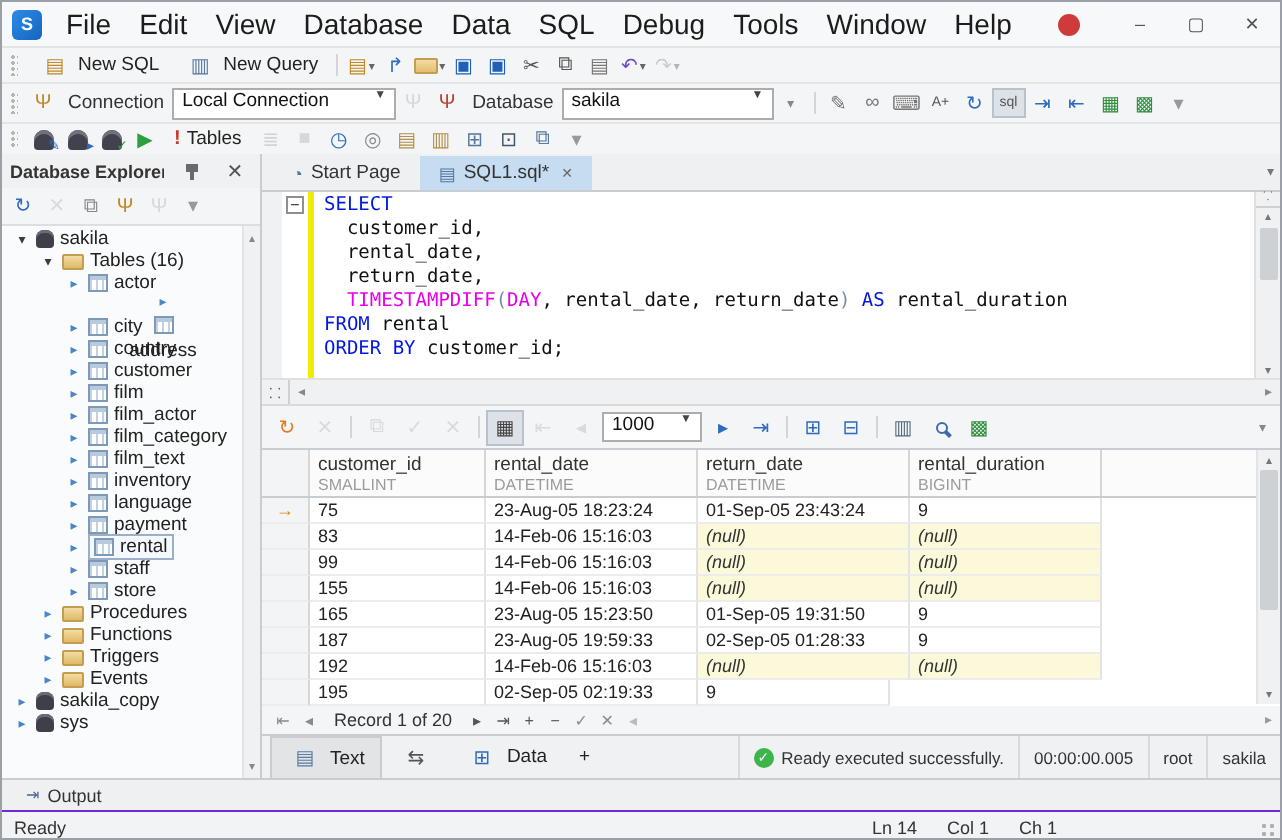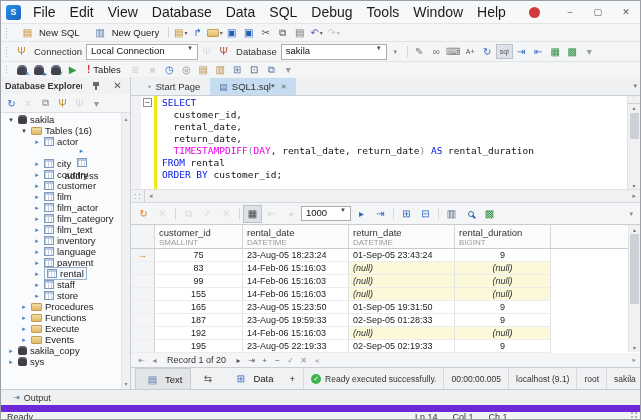--- a/index.html
+++ b/index.html
@@ -81,41 +81,41 @@
   .gh{border-right:1px solid #d6d6d6;padding:2px 4px;display:flex;flex-direction:column}
   .gh .n{font-size:9.5px;color:#333}
   .gh .ty{font-size:8px;color:#9b9b9b}
   .rowhdr{width:24px;border-right:1px solid #d6d6d6;background:#f3f4f5;border-bottom:1px solid #ececec;display:flex;align-items:center;justify-content:center;flex:none}
   .ghead .rowhdr{border-bottom:none;background:#f3f4f5}
   .w1{width:88px}.w2{width:106px}.w3{width:106px}.w4{width:96px}
   .fill{flex:1;border-right:none!important;border-bottom:none!important}
   .gbody{flex:1}
   .gr{display:flex;height:13px}
   .gc{border-right:1px solid #e3e3e3;border-bottom:1px solid #ececec;padding:0 4px;font-size:9px;line-height:12px;white-space:nowrap;overflow:hidden;background:#fff}
-  .gc.r{text-align:center}
+  .gc.r{text-align:left}
   .gc.nul{background:#fbf9da;font-style:italic;color:#333}
   .curarrow{color:#e0821e;font-size:9px;font-weight:bold}
   .gvs{position:absolute;right:0;top:0;bottom:0;width:12px;background:#f0f1f3;border-left:1px solid #e2e4e6;display:flex;flex-direction:column;align-items:center;font-size:6px;color:#777;padding:1px 0}
   .recnav{height:15px;display:flex;align-items:center;background:#f4f5f6;border-top:1px solid #d8dadd;font-size:8px;color:#666;padding:0 4px;gap:2px}
   .recnav .tbi{min-width:13px;height:13px;font-size:8px}
   .reclabel{font-size:9px;color:#333;margin:0 4px;white-space:nowrap}
   .navend{margin-left:auto;color:#999;font-size:7px}
   
   .docbottom{height:22px;display:flex;align-items:center;background:#f0f1f3;border-top:1px solid #c9cdd2;padding-left:4px}
   .btab{display:flex;align-items:center;gap:4px;height:21px;padding:0 8px;font-size:9.5px;color:#222;white-space:nowrap}
   .btab.active{background:#e2e4e6;border:1px solid #c9cdd2;border-bottom:none}
   .stat{display:flex;align-items:center;margin-left:auto;height:100%}
   .sseg{display:flex;align-items:center;gap:4px;padding:0 7px;border-left:1px solid #d8dadd;font-size:8.5px;color:#333;height:100%;white-space:nowrap}
   .okdot{width:10px;height:10px;border-radius:50%;background:#3db54a;color:#fff;font-size:7px;display:flex;align-items:center;justify-content:center;flex:none}
   
   .outputstrip{height:16px;background:#eef0f2;border-top:1px solid #c9cdd2;display:flex;align-items:center;padding-left:4px}
   .otab{display:flex;align-items:center;gap:4px;padding:0 8px;font-size:9px;color:#333;height:100%}
   .oic{color:#4a6a9a;font-size:8px}
-  .statusbar{height:16px;background:#f2f3f4;border-top:7px solid #6d28d9;display:flex;align-items:center;font-size:9px;color:#333;padding:0 6px;position:relative}
-  .sb-right{position:absolute;left:414px;display:flex;gap:15px}
+  .statusbar{height:16px;background:#f2f3f4;border-top:1px solid #6d28d9;display:flex;align-items:center;font-size:9px;color:#333;padding:0 6px;position:relative}
+  .sb-right{position:absolute;left:435px;display:flex;gap:15px}
   .sbgrip{position:absolute;right:2px;bottom:2px;width:8px;height:8px;background-image:radial-gradient(#b0b0b0 1px,transparent 1.2px);background-size:4px 4px}
 </style>
 </head>
 <body>
 
 <div class="app">
 
   <div class="titlebar">
     <span class="appico">S</span>
     <nav class="menubar" id="menubar">
@@ -441,21 +441,21 @@
             <span>Procedures</span>
           </div>
           <div class="trow" style="padding-left: 19px;">
             <span class="exp e-closed">▸</span>
             <span class="i-fold2"></span>
             <span>Functions</span>
           </div>
           <div class="trow" style="padding-left: 19px;">
             <span class="exp e-closed">▸</span>
             <span class="i-fold2"></span>
-            <span>Execute</span>
+            <span>Triggers</span>
           </div>
           <div class="trow" style="padding-left: 19px;">
             <span class="exp e-closed">▸</span>
             <span class="i-fold2"></span>
             <span>Events</span>
           </div>
           <div class="trow" style="padding-left: 6px;">
             <span class="exp e-closed">▸</span>
             <span class="i-db"></span>
             <span>sakila_copy</span>
@@ -645,21 +645,20 @@
               <div class="rowhdr"></div>
               <div class="gc w1 r">192</div>
               <div class="gc w2">14-Feb-06 15:16:03</div>
               <div class="gc w3 nul">(null)</div>
               <div class="gc w4 r nul">(null)</div>
               <div class="gc fill"></div>
             </div>
             <div class="gr">
               <div class="rowhdr"></div>
               <div class="gc w1 r">195</div>
-              <div class="gc w2">23-Aug-05 22:19:33</div>
               <div class="gc w3">02-Sep-05 02:19:33</div>
               <div class="gc w4 r">9</div>
               <div class="gc fill"></div>
             </div>
           </div>
         <div class="gvs">
           <span>▴</span>
           <span class="thumb" style="height:70px;margin-top:1px"></span>
           <span style="margin-top:auto">▾</span>
         </div>
@@ -725,21 +724,20 @@
             </span>
           <span>Data</span>
         </span>
         <span class="btab">+</span>
         <span class="stat">
           <span class="sseg">
             <span class="okdot">✓</span>
             <span>Ready executed successfully.</span>
           </span>
           <span class="sseg">00:00:00.005</span>
-          <span class="sseg">localhost (9.1)</span>
           <span class="sseg">root</span>
           <span class="sseg">sakila</span>
 
         </span>
       </div>
     </div>
   </div>
 
   <div class="outputstrip">
     <span class="otab">

